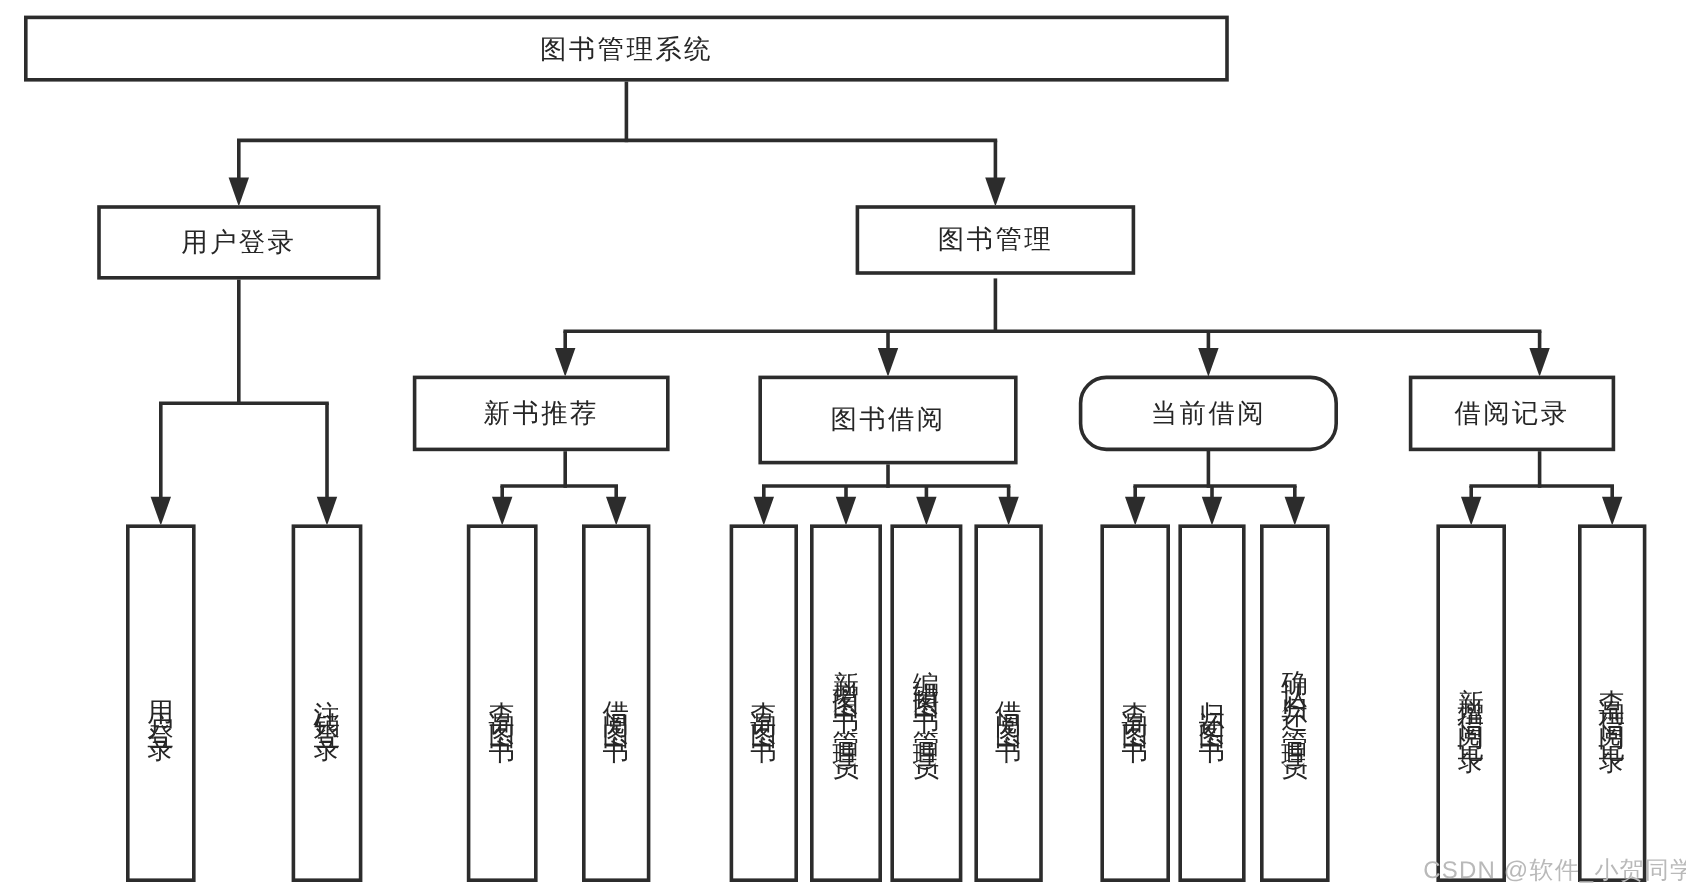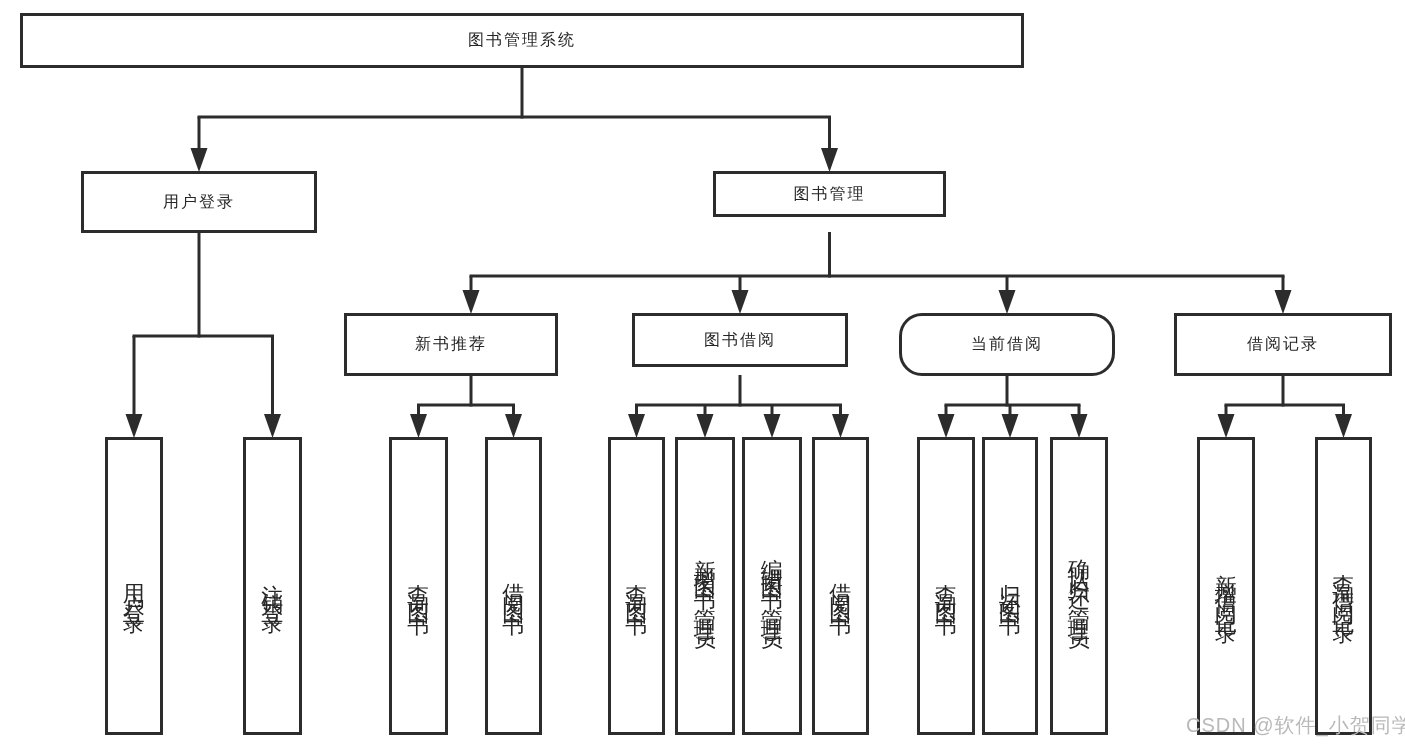--- a/index.html
+++ b/index.html
@@ -35,21 +35,21 @@
     background: var(--bg);
     border: 3px solid var(--line);
     color: var(--text);
     display: flex;
     align-items: center;
     justify-content: center;
     text-align: center;
     line-height: 1.15;
   }
   .node.h {
-    font-size: 16px;
+    font-size: 22px;
     letter-spacing: 2px;
   }
   .node.v {
     writing-mode: vertical-rl;
     text-orientation: mixed;
     font-size: 22px;
     letter-spacing: 10px;
   }
   .watermark {
     position: absolute;
@@ -120,33 +120,33 @@
       <line x1="1343.5" y1="405" x2="1343.5" y2="419" stroke="#2c2c2c" stroke-width="3"></line>
       <polygon points="1335,414 1352,414 1343.5,438" fill="#2c2c2c"></polygon>
     </svg>
   <div id="nodes">
       <div class="node h" style="left: 20px; top: 13px; width: 1004px; height: 55px;">
         <span>图书管理系统</span>
       </div>
       <div class="node h" style="left: 81px; top: 171px; width: 236px; height: 62px;">
         <span>用户登录</span>
       </div>
-      <div class="node h" style="left: 713px; top: 171px; width: 233px; height: 46px;">
+      <div class="node h" style="left: 713px; top: 171px; width: 233px; height: 58px;">
         <span>图书管理</span>
       </div>
       <div class="node h" style="left: 344px; top: 313px; width: 214px; height: 63px;">
         <span>新书推荐</span>
       </div>
-      <div class="node h" style="left: 632px; top: 313px; width: 216px; height: 54px;">
+      <div class="node h" style="left: 632px; top: 313px; width: 216px; height: 74px;">
         <span>图书借阅</span>
       </div>
       <div class="node h" style="left: 899px; top: 313px; width: 216px; height: 63px; border-radius: 23px;">
         <span>当前借阅</span>
       </div>
-      <div class="node h" style="left: 1174px; top: 313px; width: 218px; height: 63px;">
+      <div class="node h" style="left: 1174px; top: 313px; width: 172px; height: 63px;">
         <span>借阅记录</span>
       </div>
       <div class="node v" style="left: 105px; top: 437px; width: 58px; height: 298px;">
         <span>用户登录</span>
       </div>
       <div class="node v" style="left: 243px; top: 437px; width: 59px; height: 298px;">
         <span>注销登录</span>
       </div>
       <div class="node v" style="left: 389px; top: 437px; width: 59px; height: 298px;">
         <span>查询图书</span>

